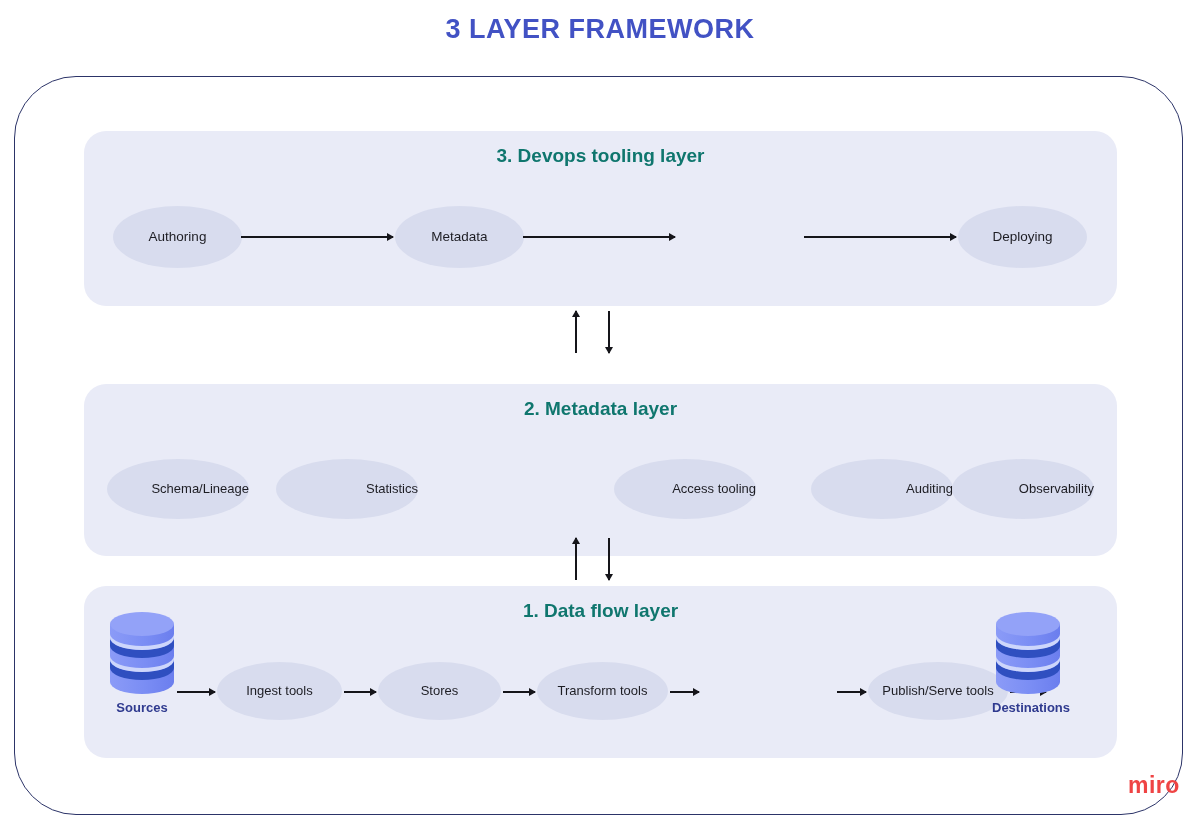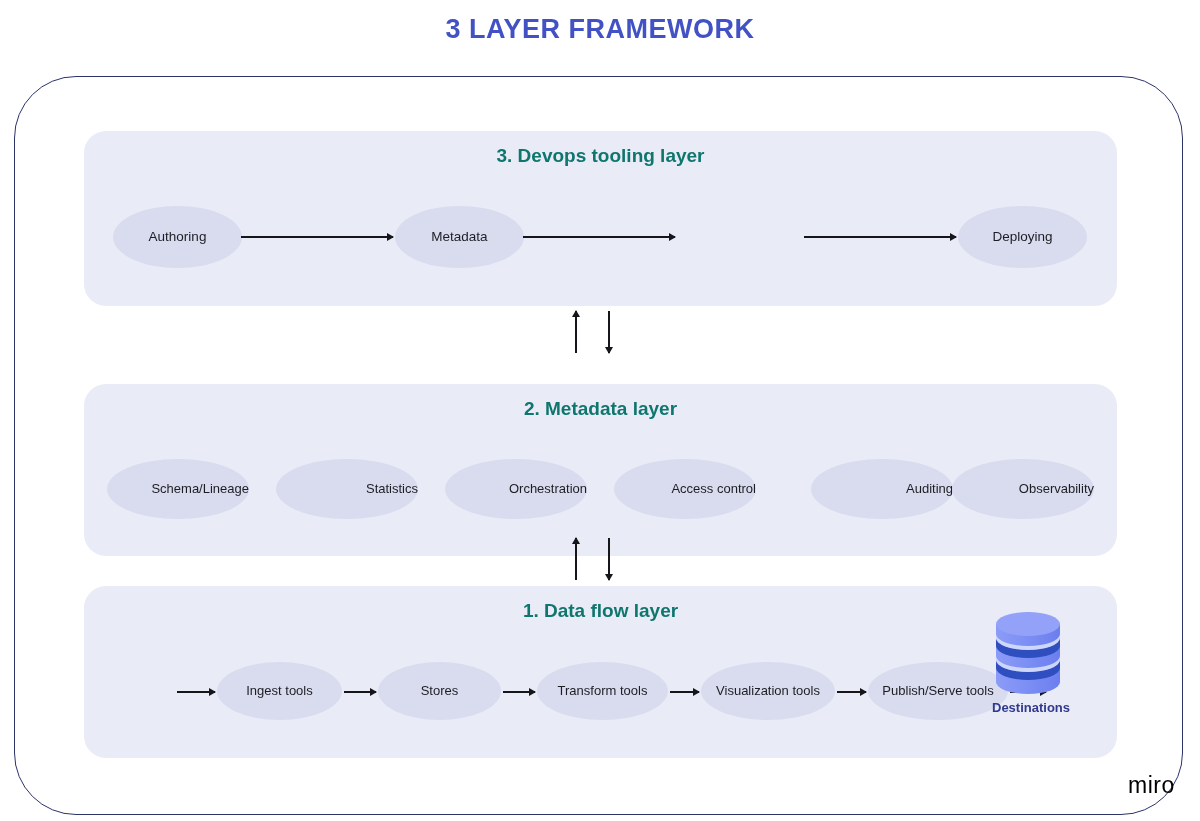--- a/index.html
+++ b/index.html
@@ -189,23 +189,23 @@
     color: #2f3a8f;
     width: 72px;
   }
 
   
   #miro-watermark {
     position: absolute;
     left: 1128px;
     top: 772px;
     font-size: 23px;
-    color: #000000;
+    color: #ef4444;
     letter-spacing: 0.5px;
-    font-weight: normal;
+    font-weight: bold;
   }
 </style>
 </head>
 <body>
 
 <div id="diagram-title">3 LAYER FRAMEWORK</div>
 
 <div id="outer-frame"></div>
 
 <div class="layer-panel row-devops" id="panel-devops">
@@ -235,63 +235,77 @@
 
 <div class="layer-panel row-metadata" id="panel-metadata">
   <div class="layer-heading">2. Metadata layer</div>
 
   <div class="node" id="node-schema-lineage">
     <span>Schema/Lineage</span>
   </div>
   <div class="node" id="node-statistics">
     <span>Statistics</span>
   </div>
-  <div class="node" id="node-orchestration">
-    <span>Orchestration</span>
-  </div>
   <div class="node" id="node-access-control">
-    <span>Access control</span>
+    <span>Access tooling</span>
   </div>
   <div class="node" id="node-auditing">
     <span>Auditing</span>
   </div>
   <div class="node" id="node-observability">
     <span>Observability</span>
   </div>
 </div>
 
 <div class="arrow-pair" id="arrow-pair-lower">
   <div class="arrow-v up"></div>
   <div class="arrow-v down"></div>
 </div>
 
 <div class="layer-panel row-dataflow" id="panel-dataflow">
   <div class="layer-heading">1. Data flow layer</div>
 
+  <div class="db-group" id="db-sources">
+    <div class="db-icon">
+      <svg width="72" height="82" viewBox="0 0 72 82" xmlns="http://www.w3.org/2000/svg">
+        <defs>
+          <linearGradient id="dbBody" x1="0" y1="0" x2="1" y2="0">
+            <stop offset="0%" stop-color="#8b9bf7"></stop>
+            <stop offset="55%" stop-color="#7a8df4"></stop>
+            <stop offset="100%" stop-color="#6b7eee"></stop>
+          </linearGradient>
+        </defs>
+        <path d="M4 12 L4 70 A32 12 0 0 0 68 70 L68 12 Z" fill="url(#dbBody)"></path>
+        <ellipse cx="36" cy="12" rx="32" ry="12" fill="#93a2f8"></ellipse>
+        <path d="M4 26 A32 12 0 0 0 68 26 L68 34 A32 12 0 0 1 4 34 Z" fill="#2f4fc0"></path>
+        <path d="M4 22 A32 12 0 0 0 68 22 L68 26 A32 12 0 0 1 4 26 Z" fill="#cdd6fb"></path>
+        <path d="M4 48 A32 12 0 0 0 68 48 L68 56 A32 12 0 0 1 4 56 Z" fill="#2f4fc0"></path>
+        <path d="M4 44 A32 12 0 0 0 68 44 L68 48 A32 12 0 0 1 4 48 Z" fill="#cdd6fb"></path>
+      </svg>
+    </div>
+    <div class="db-label">Sources</div>
+  </div>
 
   <div class="arrow-h" id="arrow-sources-ingest"></div>
 
   <div class="node" id="node-ingest-tools">
     <span>Ingest tools</span>
   </div>
   <div class="arrow-h" id="arrow-ingest-stores"></div>
 
   <div class="node" id="node-stores">
     <span>Stores</span>
   </div>
   <div class="arrow-h" id="arrow-stores-transform"></div>
 
   <div class="node" id="node-transform-tools">
     <span>Transform tools</span>
   </div>
   <div class="arrow-h" id="arrow-transform-viz"></div>
 
-  <div class="node" id="node-visualization">
-    <span>Visualization tools</span>
-  </div>
   <div class="arrow-h" id="arrow-viz-publish"></div>
 
   <div class="node" id="node-publish-serve">
     <span>Publish/Serve tools</span>
   </div>
   <div class="arrow-h" id="arrow-publish-destinations"></div>
 
   <div class="db-group" id="db-destinations">
     <div class="db-icon">
       <svg width="72" height="82" viewBox="0 0 72 82" xmlns="http://www.w3.org/2000/svg">

